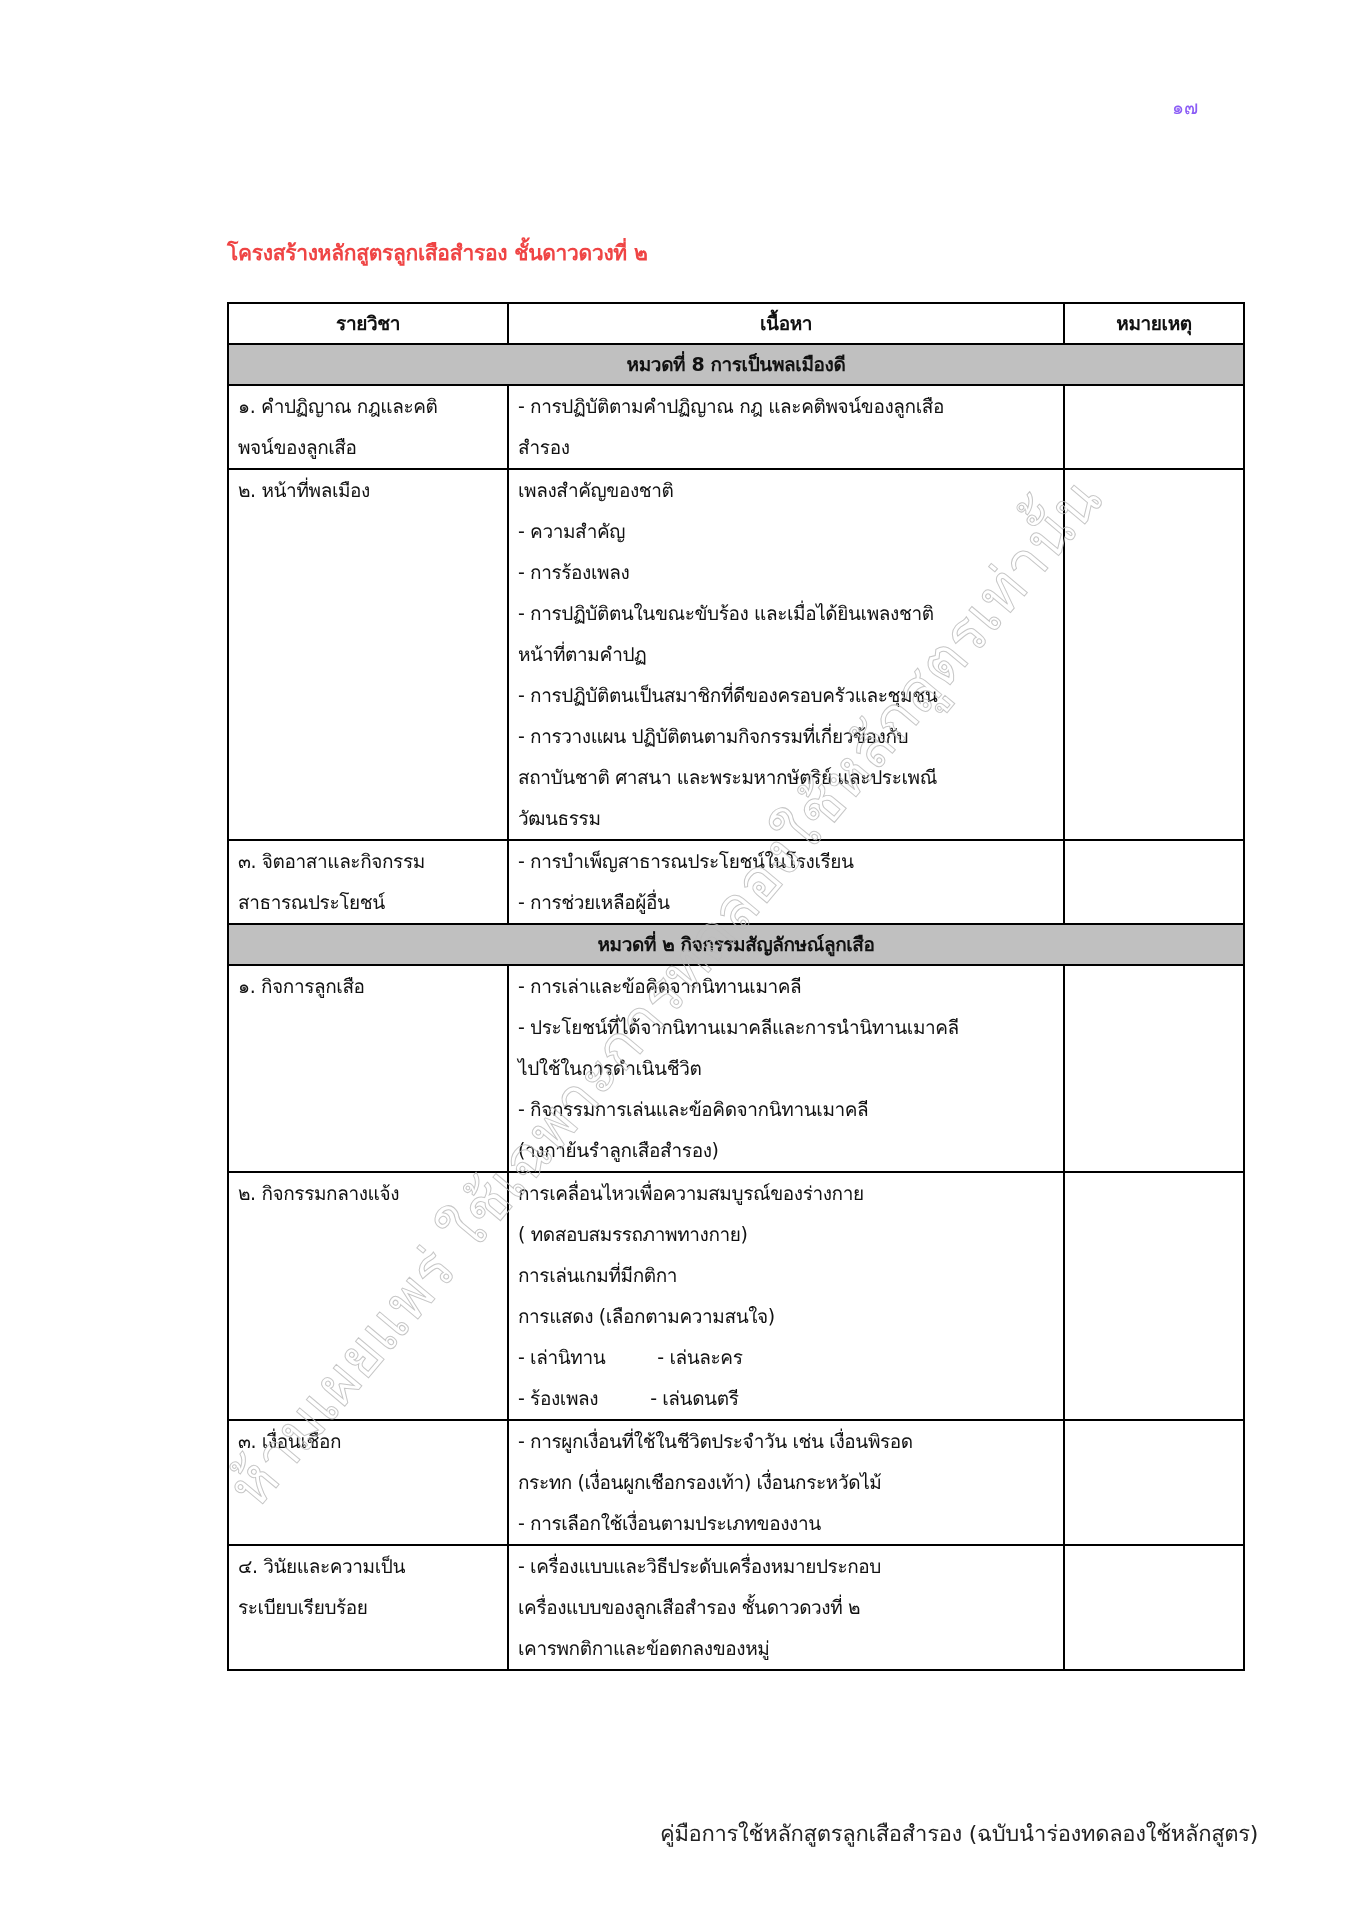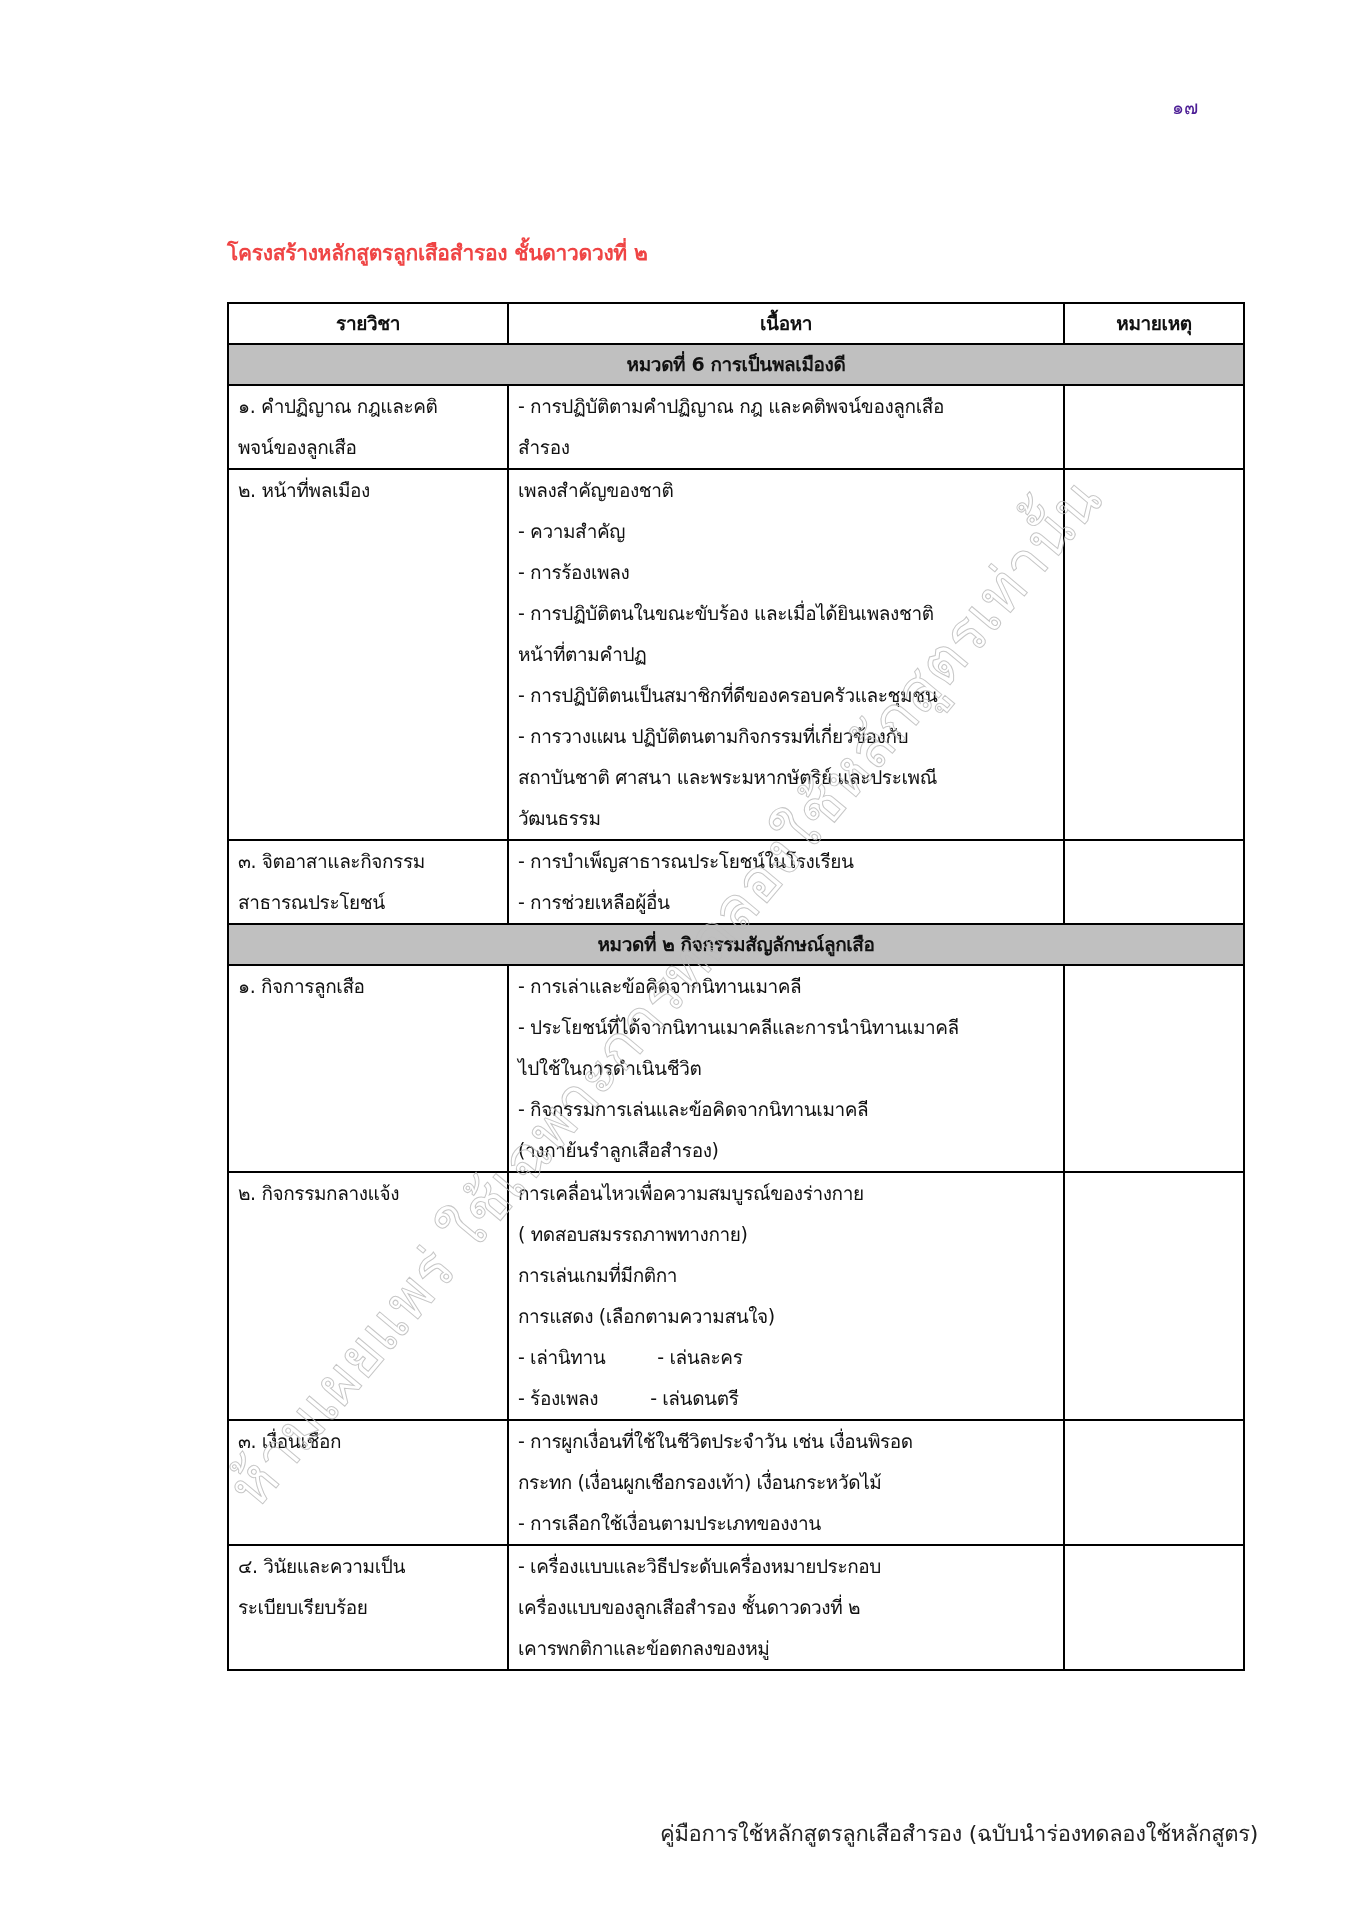--- a/index.html
+++ b/index.html
@@ -2,21 +2,21 @@
 <html><head>
 <meta charset="utf-8">
 <style>
   html, body { margin: 0; padding: 0; background: #ffffff; }
   body {
     width: 1358px; height: 1920px; position: relative; overflow: hidden;
     font-family: "DejaVu Sans", "Liberation Sans", sans-serif;
     color: #111;
   }
   .page-number {
-    position: absolute; left: 1172px; top: 92px; font-size: 19px; color: #4c1d95;
+    position: absolute; left: 1172px; top: 92px; font-size: 19px; color: #8b5cf6;
   }
   .doc-title {
     position: absolute; left: 227px; top: 236px; font-size: 21px; font-weight: bold; color: #ef4444;
     letter-spacing: -0.3px;
   }
   table.curriculum {
     position: absolute; left: 227px; top: 302px; width: 1016px;
     border-collapse: collapse; table-layout: fixed;
     font-size: 19px; line-height: 41px;
   }
@@ -58,21 +58,21 @@
     </colgroup>
   <thead>
     <tr>
       <th>รายวิชา</th>
       <th>เนื้อหา</th>
       <th>หมายเหตุ</th>
     </tr>
   </thead>
   <tbody id="table-body">
       <tr class="band">
-        <td colspan="3">หมวดที่ 6 การเป็นพลเมืองดี</td>
+        <td colspan="3">หมวดที่ 8 การเป็นพลเมืองดี</td>
       </tr>
       <tr>
         <td>
           <span class="line">๑. คำปฏิญาณ กฎและคติ</span>
           <span class="line">พจน์ของลูกเสือ</span>
         </td>
         <td>
           <span class="line"><span>- การปฏิบัติตามคำปฏิญาณ กฎ และคติพจน์ของลูกเสือ</span></span>
           <span class="line"><span>สำรอง</span></span>
         </td>

